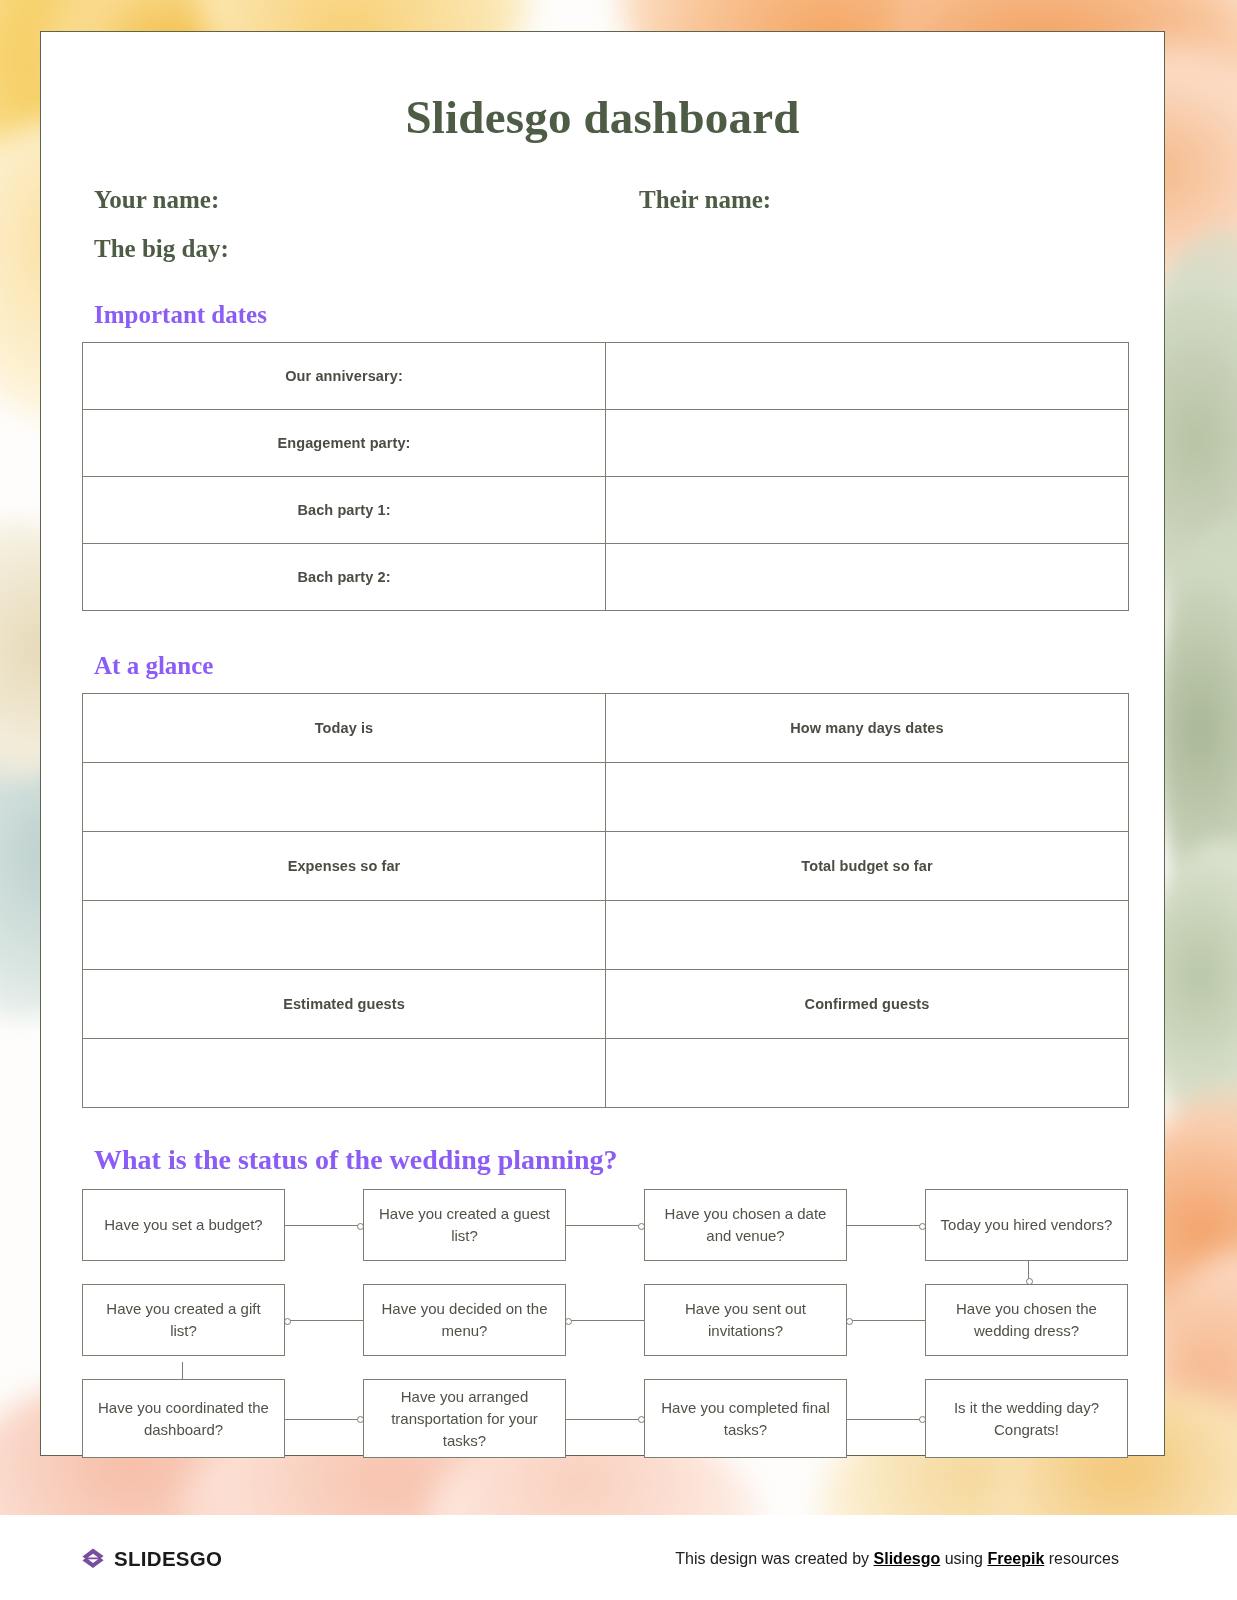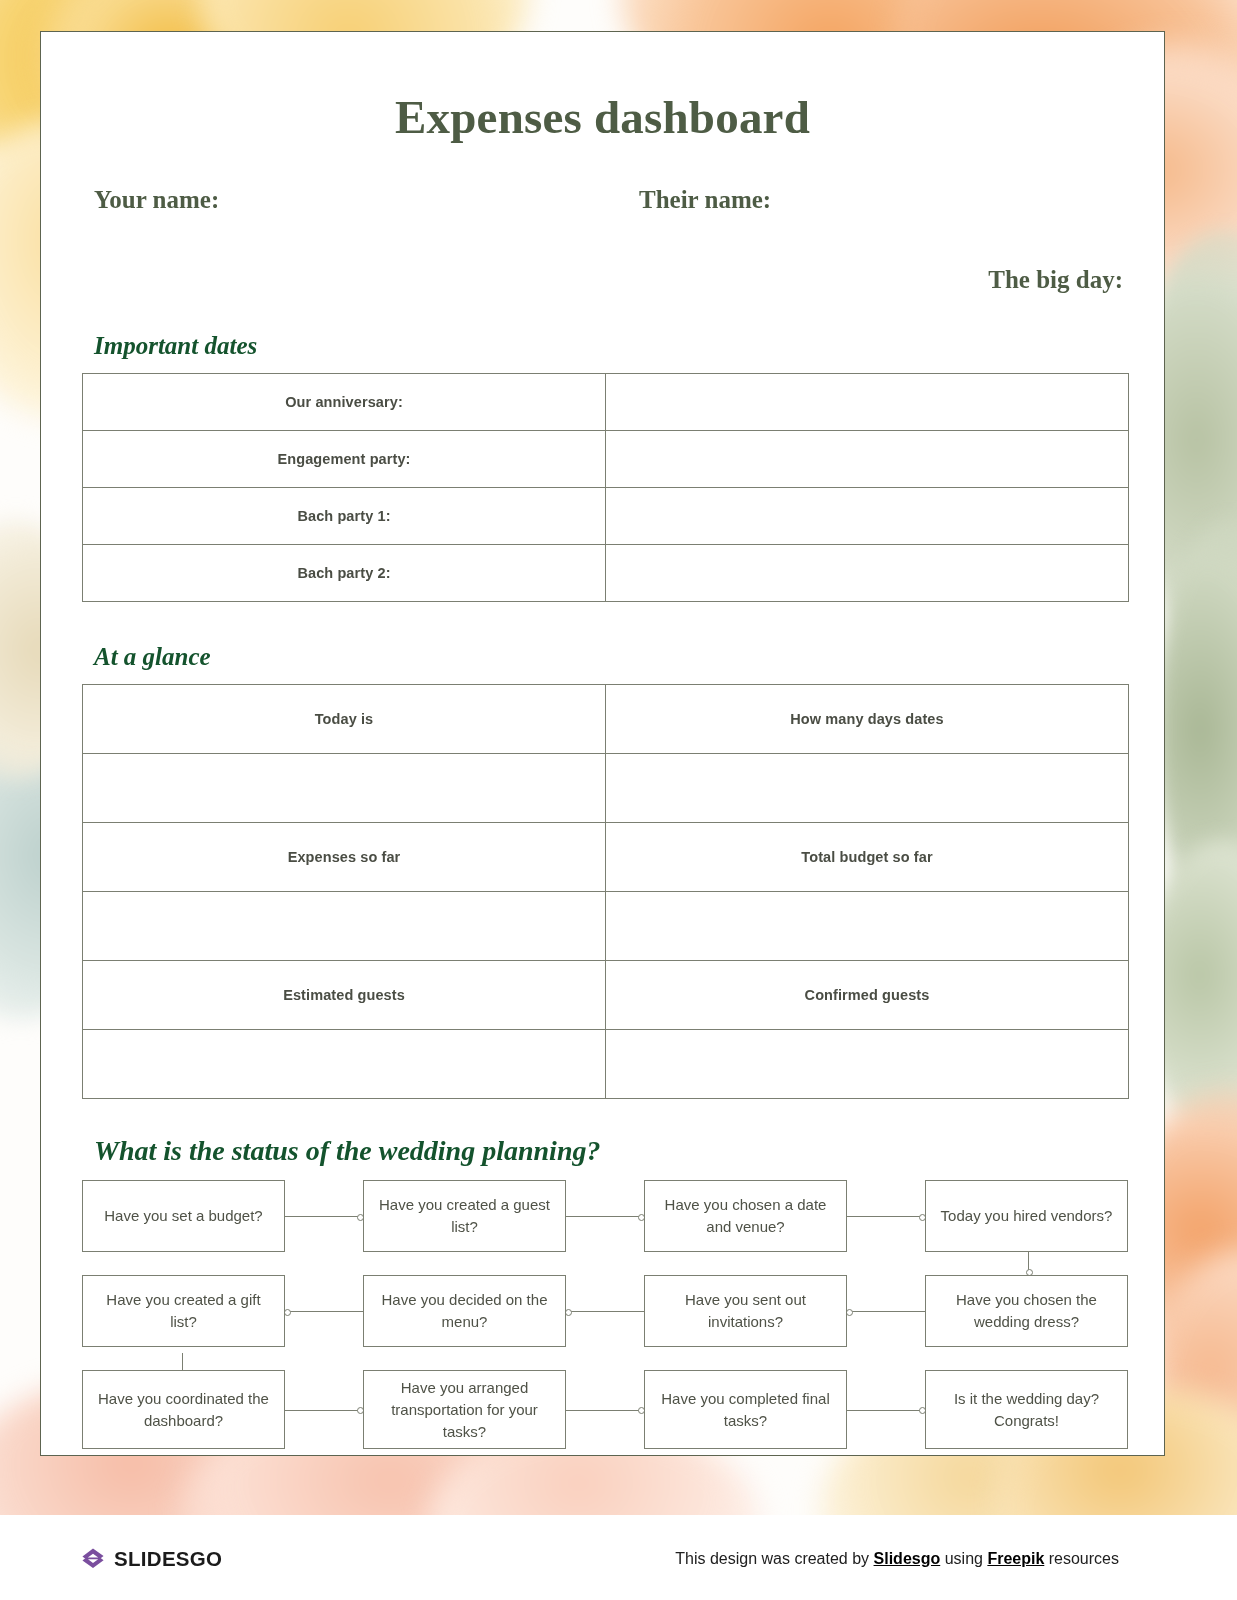--- a/index.html
+++ b/index.html
@@ -115,51 +115,49 @@
 
   .field-label {
     font-family: "Liberation Serif", serif;
     font-weight: bold;
     font-size: 25px;
     color: #4e5c45;
     white-space: nowrap;
   }
 
   .big-day {
-    margin-top: 52px;
+    margin-top: 21px;
     padding-left: 12px;
-    text-align: right;
   }
 
   .section-head {
     font-family: "Liberation Serif", serif;
     font-weight: bold;
     font-size: 25px;
-    color: #14532d;
+    color: #8b5cf6;
     padding-left: 12px;
     margin-top: 38px;
     margin-bottom: 13px;
-    font-style: italic;
   }
   .section-head.glance { margin-top: 41px; }
   .section-head.status {
     font-size: 28px;
     margin-top: 36px;
     margin-bottom: 13px;
   }
 
   
   table.grid {
     width: 1047px;
     border-collapse: collapse;
     table-layout: fixed;
   }
   table.grid td {
     border: 1px solid #7b7f72;
-    height: 57px;
+    height: 67px;
     text-align: center;
     vertical-align: middle;
     font-family: "Liberation Sans", sans-serif;
     font-weight: bold;
     font-size: 14.5px;
     color: #4a4d44;
     letter-spacing: .1px;
   }
   table.grid td.blank { font-weight: normal; }
   table.glance-tbl td { height: 69px; }
@@ -298,21 +296,21 @@
   <div class="blob p1"></div>
   <div class="blob p2"></div>
   <div class="blob p3"></div>
   <div class="blob p4"></div>
   <div class="blob p5"></div>
 </div>
 <div class="footer-mask"></div>
 
 <div class="sheet">
 
-  <h1 class="doc-title">Expenses dashboard</h1>
+  <h1 class="doc-title">Slidesgo dashboard</h1>
 
   <div class="name-row">
     <div class="field-a">
       <span class="field-label">Your name:</span>
     </div>
     <div>
       <span class="field-label">Their name:</span>
     </div>
   </div>
 

